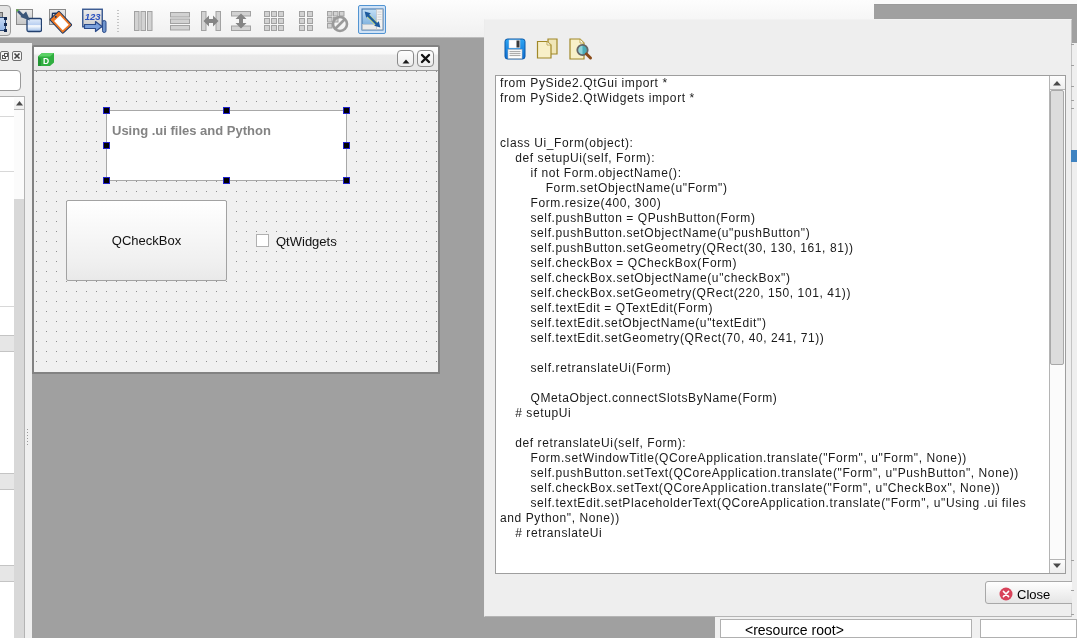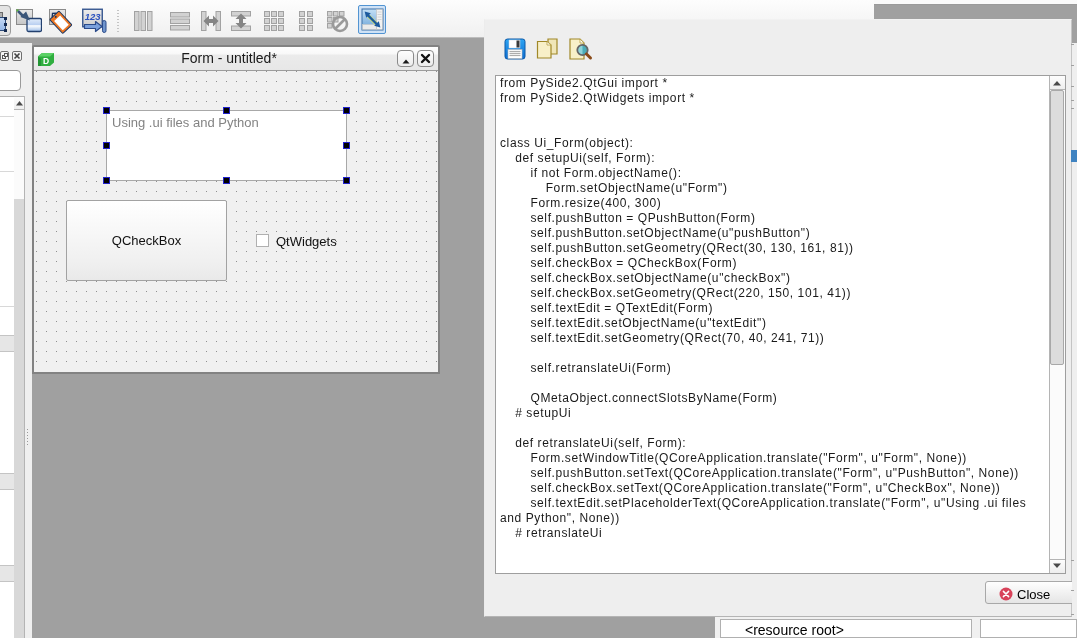--- a/index.html
+++ b/index.html
@@ -198,21 +198,20 @@
 <div class="abs" style="left:32px;top:45px;width:408px;height:329px;border:2px solid #828282;border-radius:2px 2px 0 0;background:#f0f0f0;">
 
   <div class="abs" style="left:0;top:0;width:404px;height:24px;background:linear-gradient(180deg,#fefefe 0px,#f8f8f8 7px,#ebebeb 8px,#e7e7e7 23px);border-bottom:1px solid #9c9c9c;">
 
     <svg class="abs" style="left:4px;top:6px" width="16" height="13" viewBox="0 0 16 13">
       <polygon points="0,3.5 4,0 16,0 16,9.5 12,13 0,13" fill="#2fae3f"></polygon>
       <polygon points="0,3.5 4,0 16,0 12,3.5" fill="#5bd065"></polygon>
       <polygon points="0,3.5 0,13 3,13 3,6" fill="#239433"></polygon>
       <text x="5" y="10.5" font-family="Liberation Sans" font-size="8.5" font-weight="bold" fill="#fff">D</text>
     </svg>
-    <div class="abs" style="left:0;top:3px;width:390px;text-align:center;font-size:14px;color:#1a1a1a;">Form - untitled*</div>
 
     <div class="abs" style="left:363px;top:3px;width:17px;height:17px;border:1px solid #8a8a8a;border-radius:4px;background:linear-gradient(#fdfdfd,#ececec);">
       <svg class="abs" style="left:4px;top:8px" width="8" height="5" viewBox="0 0 8 5">
           <path d="M4 0.5 L7.5 4.5 L0.5 4.5 Z" fill="#1a1a1a"></path>
         </svg>
     </div>
 
     <div class="abs" style="left:383px;top:3px;width:17px;height:17px;border:1px solid #8a8a8a;border-radius:4px;background:linear-gradient(#fdfdfd,#ececec);">
       <svg width="15" height="15" viewBox="0 0 15 15">
           <path d="M4 4 L11 11 M11 4 L4 11" stroke="#111" stroke-width="2.4" stroke-linecap="round"></path>
@@ -224,21 +223,21 @@
     <defs>
         <pattern id="dots" x="2" y="0" width="10" height="10" patternUnits="userSpaceOnUse">
       <rect x="0" y="0" width="1" height="1" fill="#8f8f8f"></rect>
     </pattern>
       </defs>
     <rect width="404" height="300" fill="url(#dots)"></rect>
   </svg>
 </div>
 
 <div class="abs" style="left:106px;top:110px;width:241px;height:71px;background:#fff;border:1px solid #a8a8a8;">
-  <div class="abs" style="left:5px;top:4px;font-size:13px;color:#838383;">Using .ui files and Python</div>
+  <div class="abs" style="left:5px;top:12px;font-size:13px;color:#838383;font-weight:bold;">Using .ui files and Python</div>
 </div>
 
 <div class="abs" style="left:103px;top:107px;width:7px;height:7px;background:#000;border:1px solid #2222cc;"></div>
 <div class="abs" style="left:223px;top:107px;width:7px;height:7px;background:#000;border:1px solid #2222cc;"></div>
 <div class="abs" style="left:343px;top:107px;width:7px;height:7px;background:#000;border:1px solid #2222cc;"></div>
 <div class="abs" style="left:103px;top:142px;width:7px;height:7px;background:#000;border:1px solid #2222cc;"></div>
 <div class="abs" style="left:343px;top:142px;width:7px;height:7px;background:#000;border:1px solid #2222cc;"></div>
 <div class="abs" style="left:103px;top:177px;width:7px;height:7px;background:#000;border:1px solid #2222cc;"></div>
 <div class="abs" style="left:223px;top:177px;width:7px;height:7px;background:#000;border:1px solid #2222cc;"></div>
 <div class="abs" style="left:343px;top:177px;width:7px;height:7px;background:#000;border:1px solid #2222cc;"></div>

